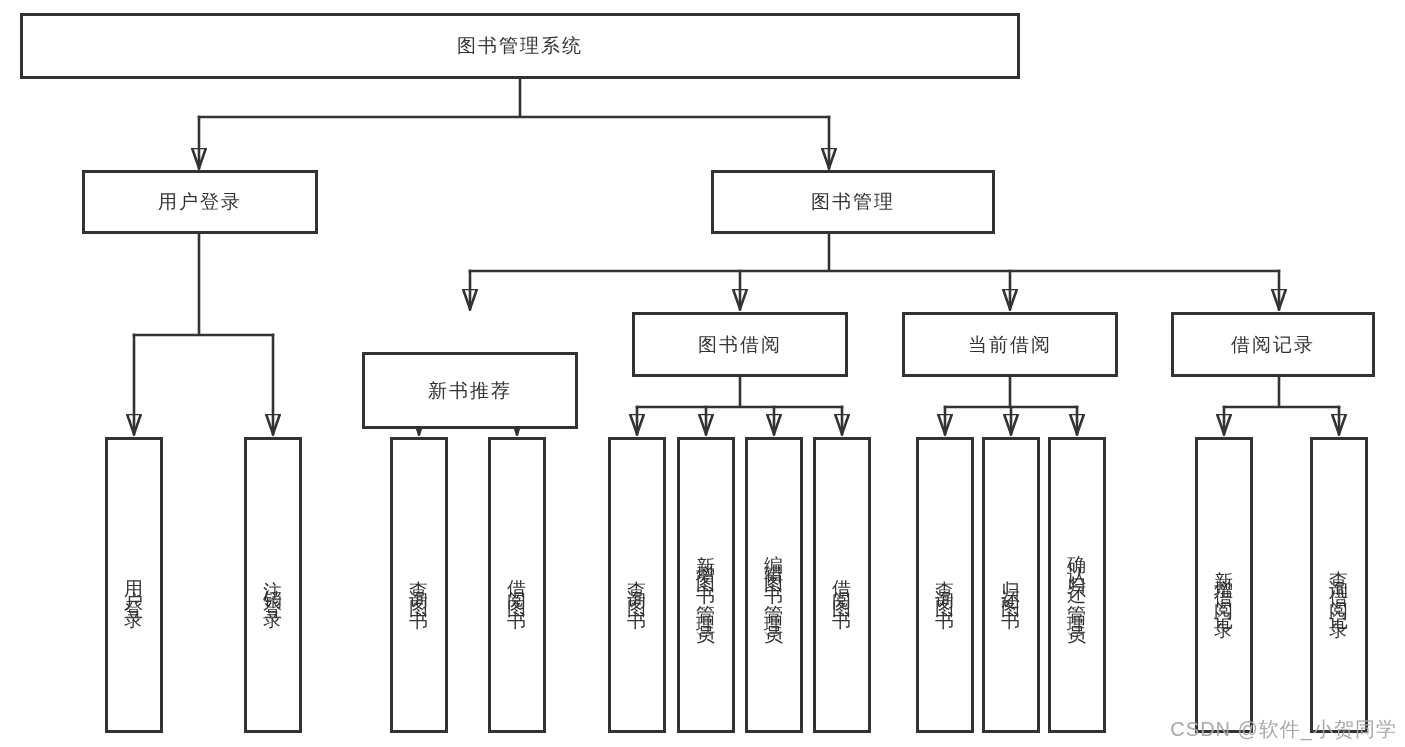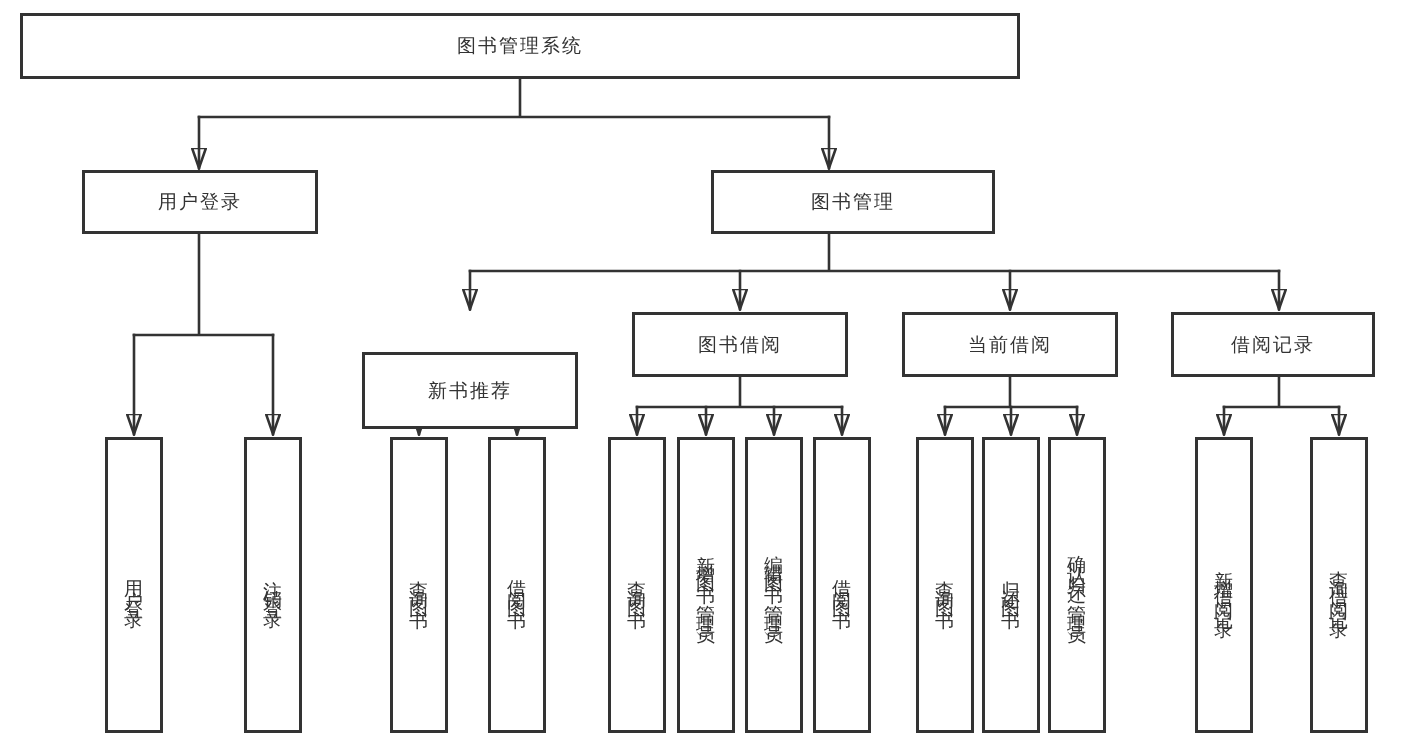--- a/index.html
+++ b/index.html
@@ -120,13 +120,14 @@
   <div class="box vbox" style="left:745px; top:437px; width:58px; height:296px;">编辑图书（管理员）</div>
   <div class="box vbox" style="left:813px; top:437px; width:58px; height:296px;">借阅图书</div>
 
   <div class="box vbox" style="left:916px; top:437px; width:58px; height:296px;">查询图书</div>
   <div class="box vbox" style="left:982px; top:437px; width:58px; height:296px;">归还图书</div>
   <div class="box vbox" style="left:1048px; top:437px; width:58px; height:296px;">确认归还（管理员）</div>
 
   <div class="box vbox" style="left:1195px; top:437px; width:58px; height:296px;">新增借阅记录</div>
   <div class="box vbox" style="left:1310px; top:437px; width:58px; height:296px;">查询借阅记录</div>
 
+  <div class="watermark">CSDN @软件_小贺同学</div>
 </div>
 
 </body></html>

